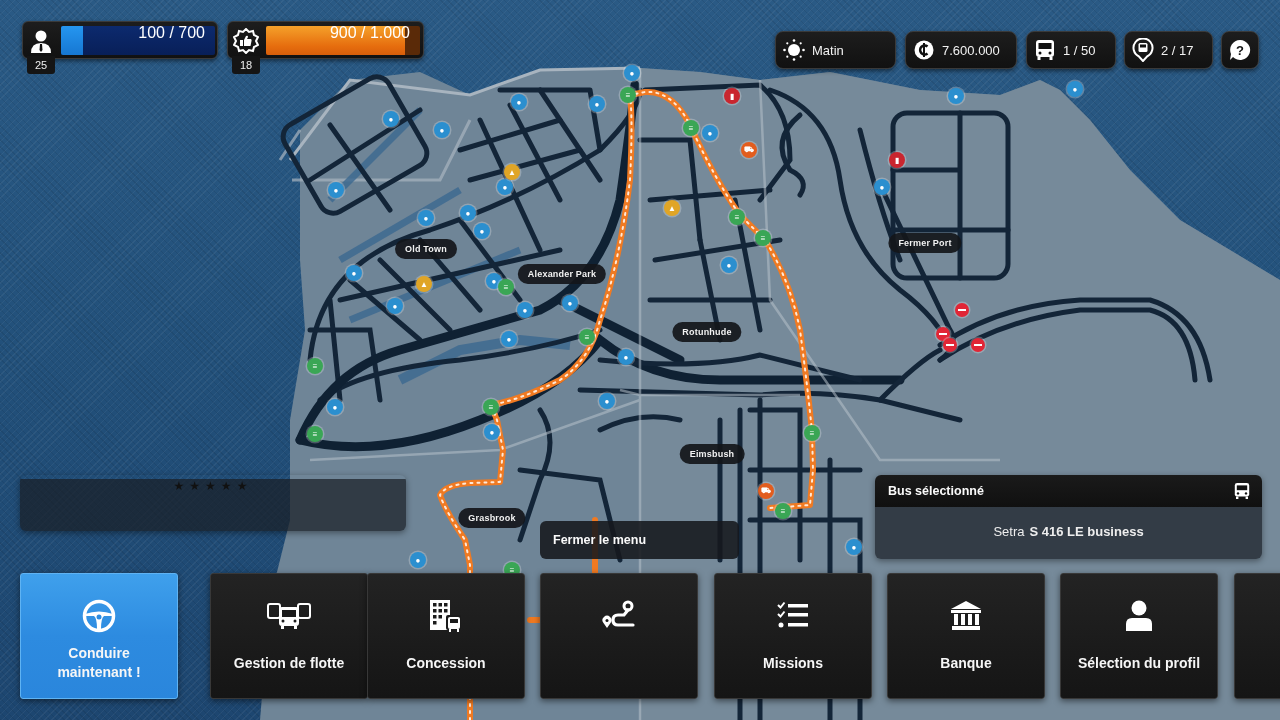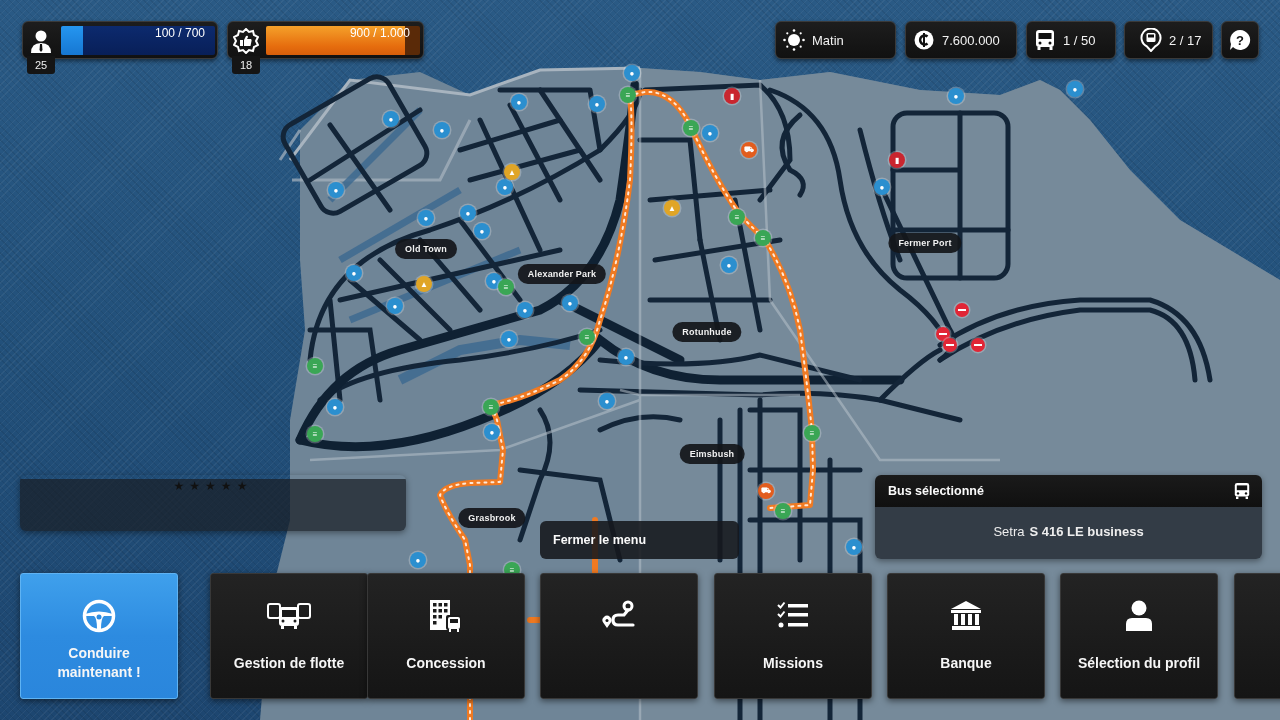--- a/index.html
+++ b/index.html
@@ -70,30 +70,30 @@
   .bar {
     position: absolute; left: 38px; top: 4px; height: 29px; border-radius: 2px; overflow: hidden;
   }
   .xp-bar { width: 154px; background: linear-gradient(180deg,#0c2a6e,#081f58); }
   .xp-bar .fill { position:absolute; left:0; top:0; bottom:0; width: 22px; background: linear-gradient(180deg,#2596f0,#1677d2); }
   .rep-bar { width: 154px; background: #5a2a08; }
   .rep-bar .fill { position:absolute; left:0; top:0; bottom:0; width: 90%; background: linear-gradient(180deg,#f5a12a,#e66d0e 70%, #d85e0a); }
   .bar-text {
     position: absolute; right: 10px; top: 0; bottom: 16px;
     display: flex; align-items: center;
-    font-size: 12px; color: #fff; z-index: 2;
-  }
-
-  .stat-box { top: 21px; height: 38px; display: flex; align-items: center; }
+    font-size: 16px; color: #fff; z-index: 2;
+  }
+
+  .stat-box { top: 31px; height: 38px; display: flex; align-items: center; border-radius: 8px; }
   .stat-box .ico { width: 36px; display: flex; justify-content: center; align-items: center; }
   .stat-box .val { font-size: 13px; color: #f2f2f2; }
   .time-box { left: 775px; width: 121px; }
   .money-box { left: 905px; width: 112px; }
   .bus-box { left: 1026px; width: 90px; }
-  .route-box { left: 1124px; width: 89px; padding-left: 8px; }
+  .route-box { left: 1124px; width: 89px; }
   .help-box { left: 1221px; width: 38px; justify-content: center; }
 
   
   .panel {
     position: absolute;
     border-radius: 6px; overflow: hidden;
     box-shadow: 0 2px 6px rgba(0,0,0,0.4);
   }
   .panel-head {
     height: 32px; background: linear-gradient(180deg,#1a1a1a,#101010);

